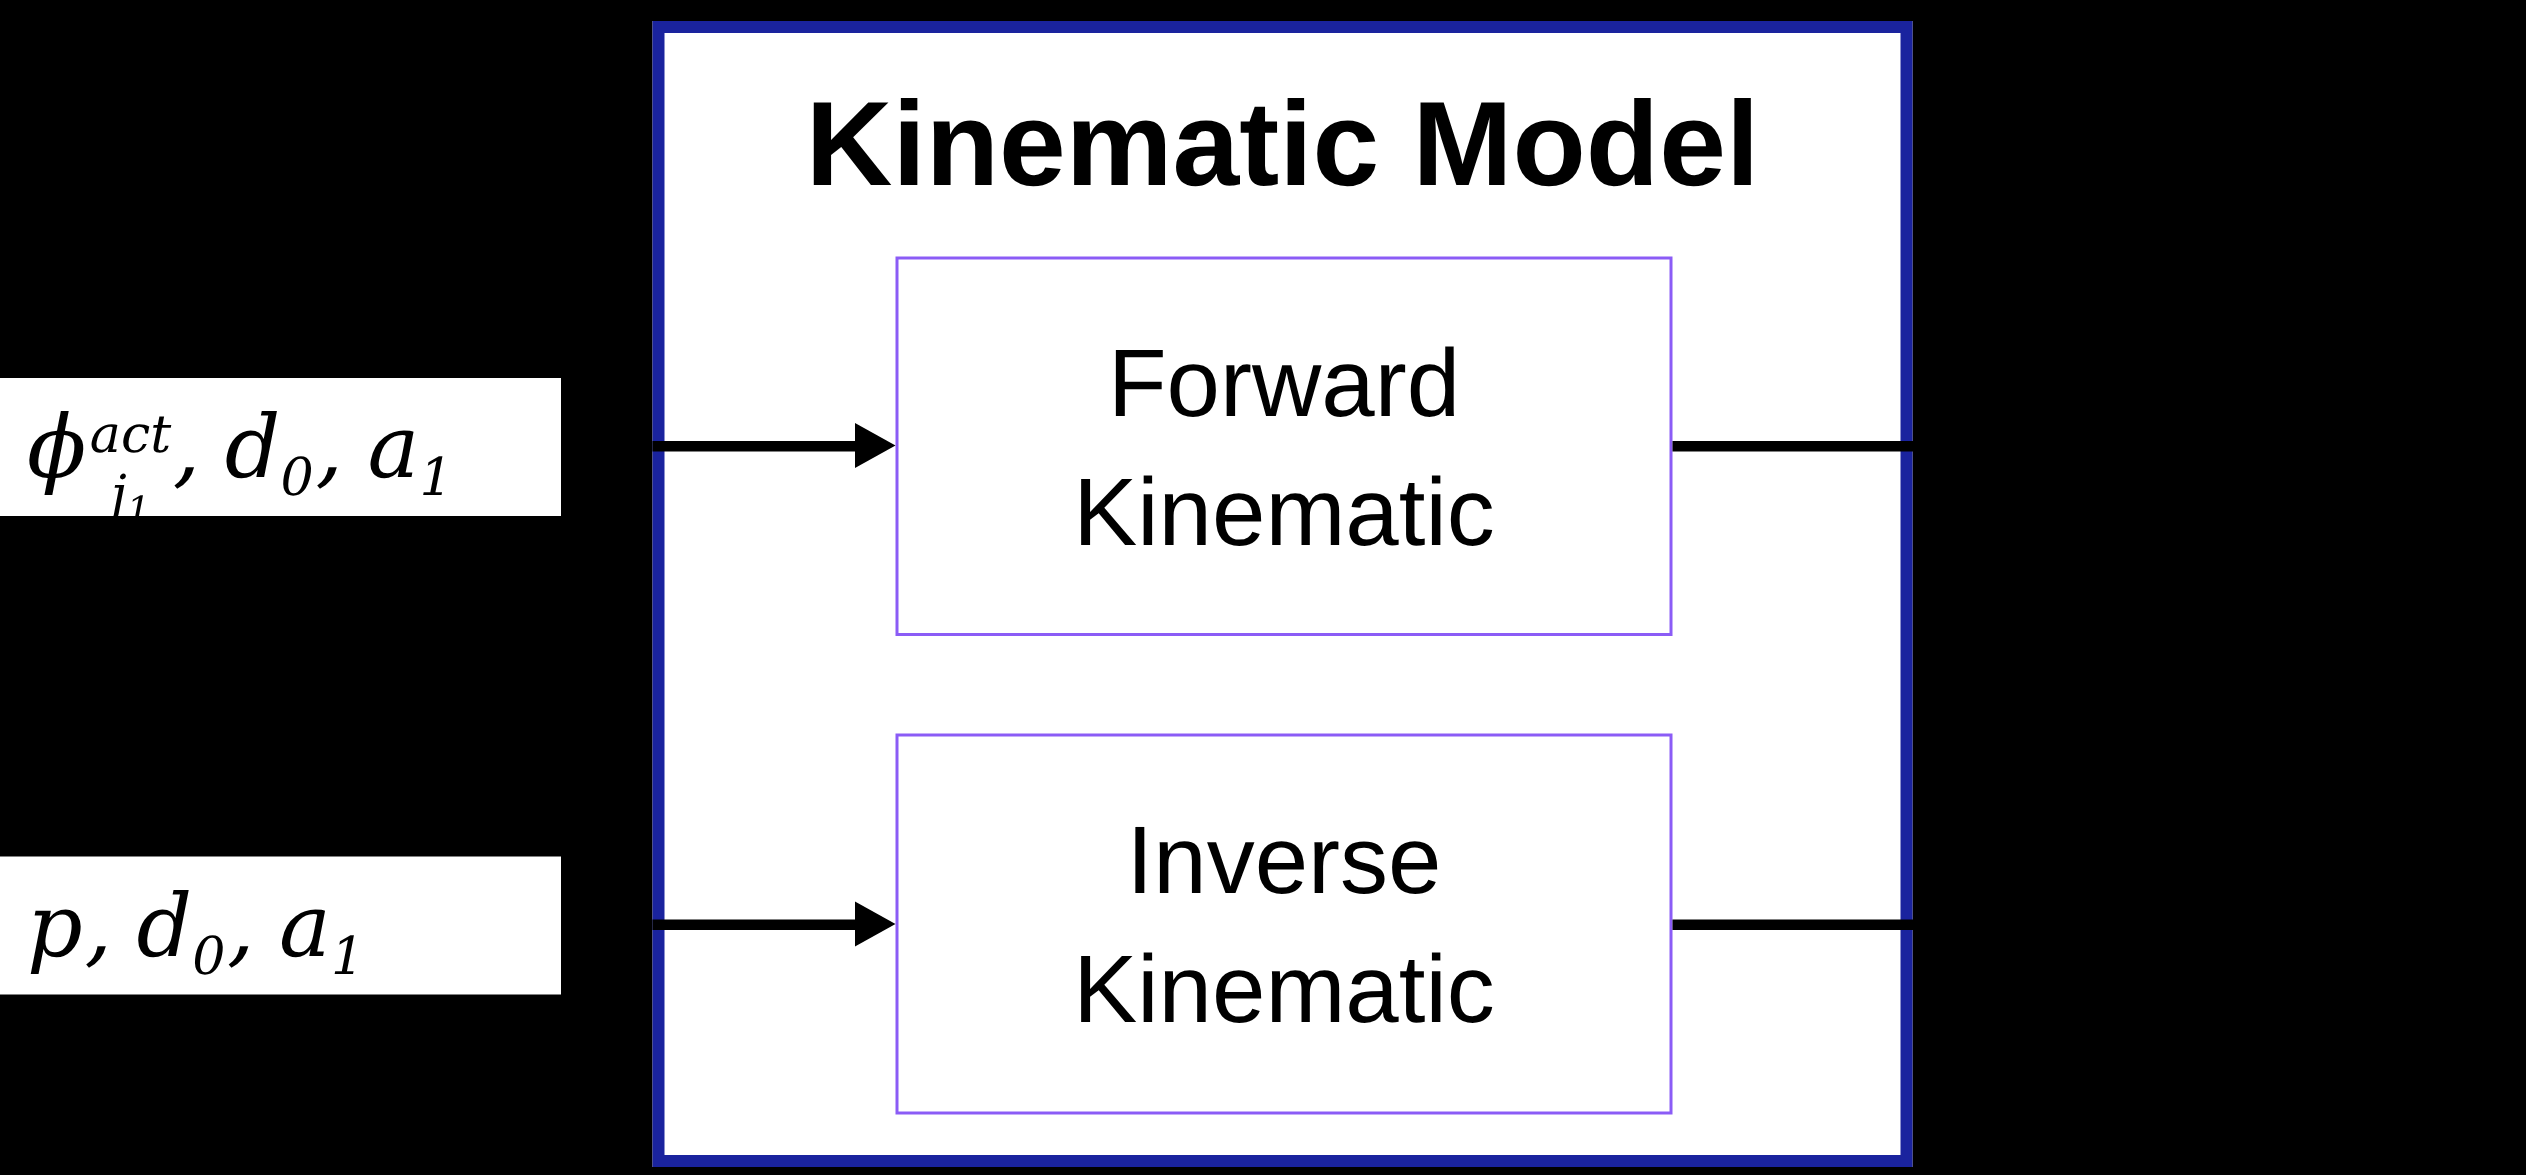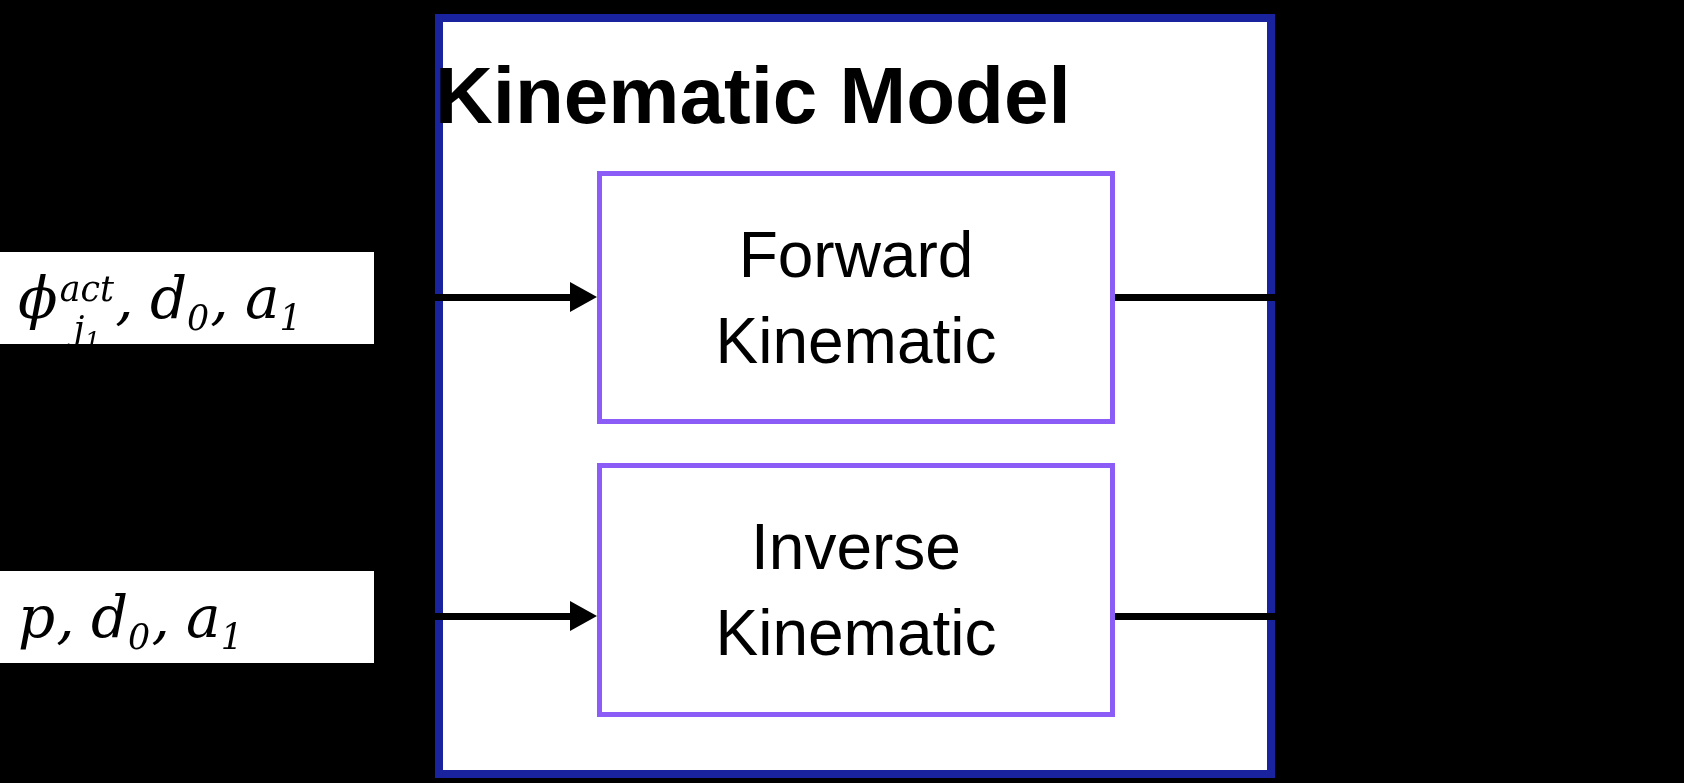--- a/index.html
+++ b/index.html
@@ -16,44 +16,45 @@
     left: 435px; top: 14px;
     width: 840px; height: 764px;
     background: #fff;
     border: 8px solid #1A239E;
     box-sizing: border-box;
   }
   .title {
     position: absolute;
     left: 435px; top: 56px;
     width: 840px;
+    text-align: center;
     font-family: "Liberation Sans", sans-serif;
     font-weight: bold;
     font-size: 80px;
     line-height: 1.0;
     color: #000;
   }
   .block {
     position: absolute;
     left: 597px;
     width: 518px;
     background: #fff;
-    border: 5px solid #8b5cf6;
+    border: 2px solid #8b5cf6;
     box-sizing: border-box;
     display: flex;
     flex-direction: column;
     justify-content: center;
     align-items: center;
     font-family: "Liberation Sans", sans-serif;
     font-size: 64px;
     line-height: 86px;
     color: #000;
   }
   .block-fk { top: 171px; height: 253px; }
-  .block-ik { top: 463px; height: 254px; }
+  .block-ik { top: 489px; height: 254px; }
   .iolabel {
     position: absolute;
     left: 0;
     width: 374px;
     height: 92px;
     background: #fff;
     box-sizing: border-box;
     padding-left: 18px;
     line-height: 92px;
     white-space: nowrap;

